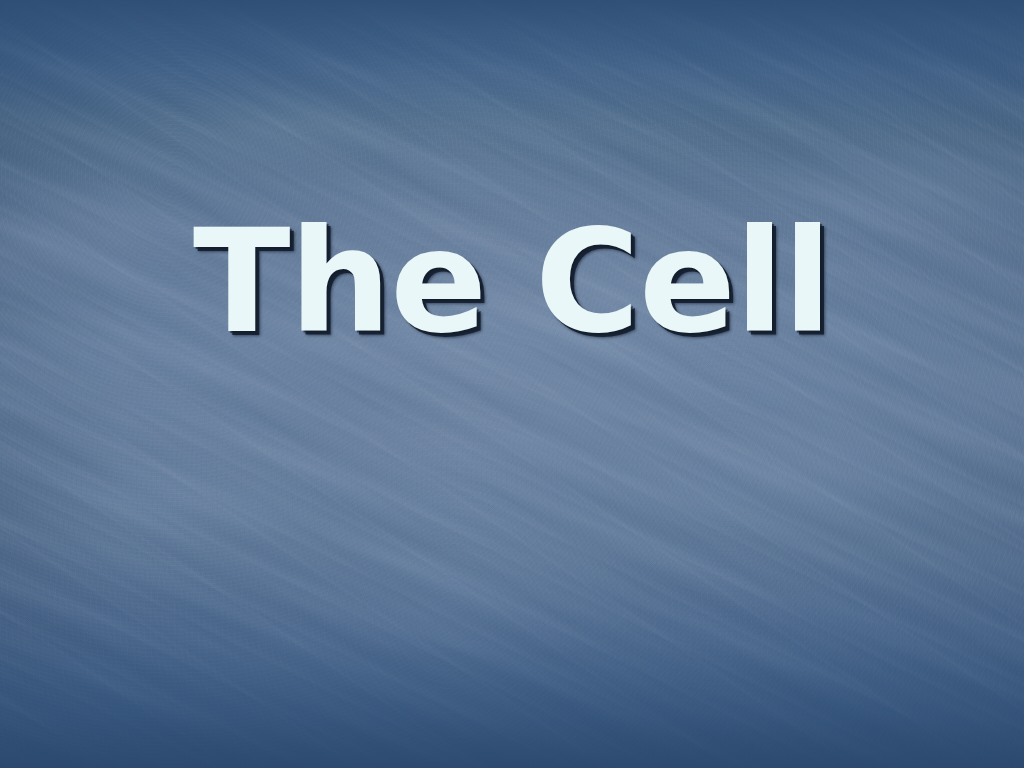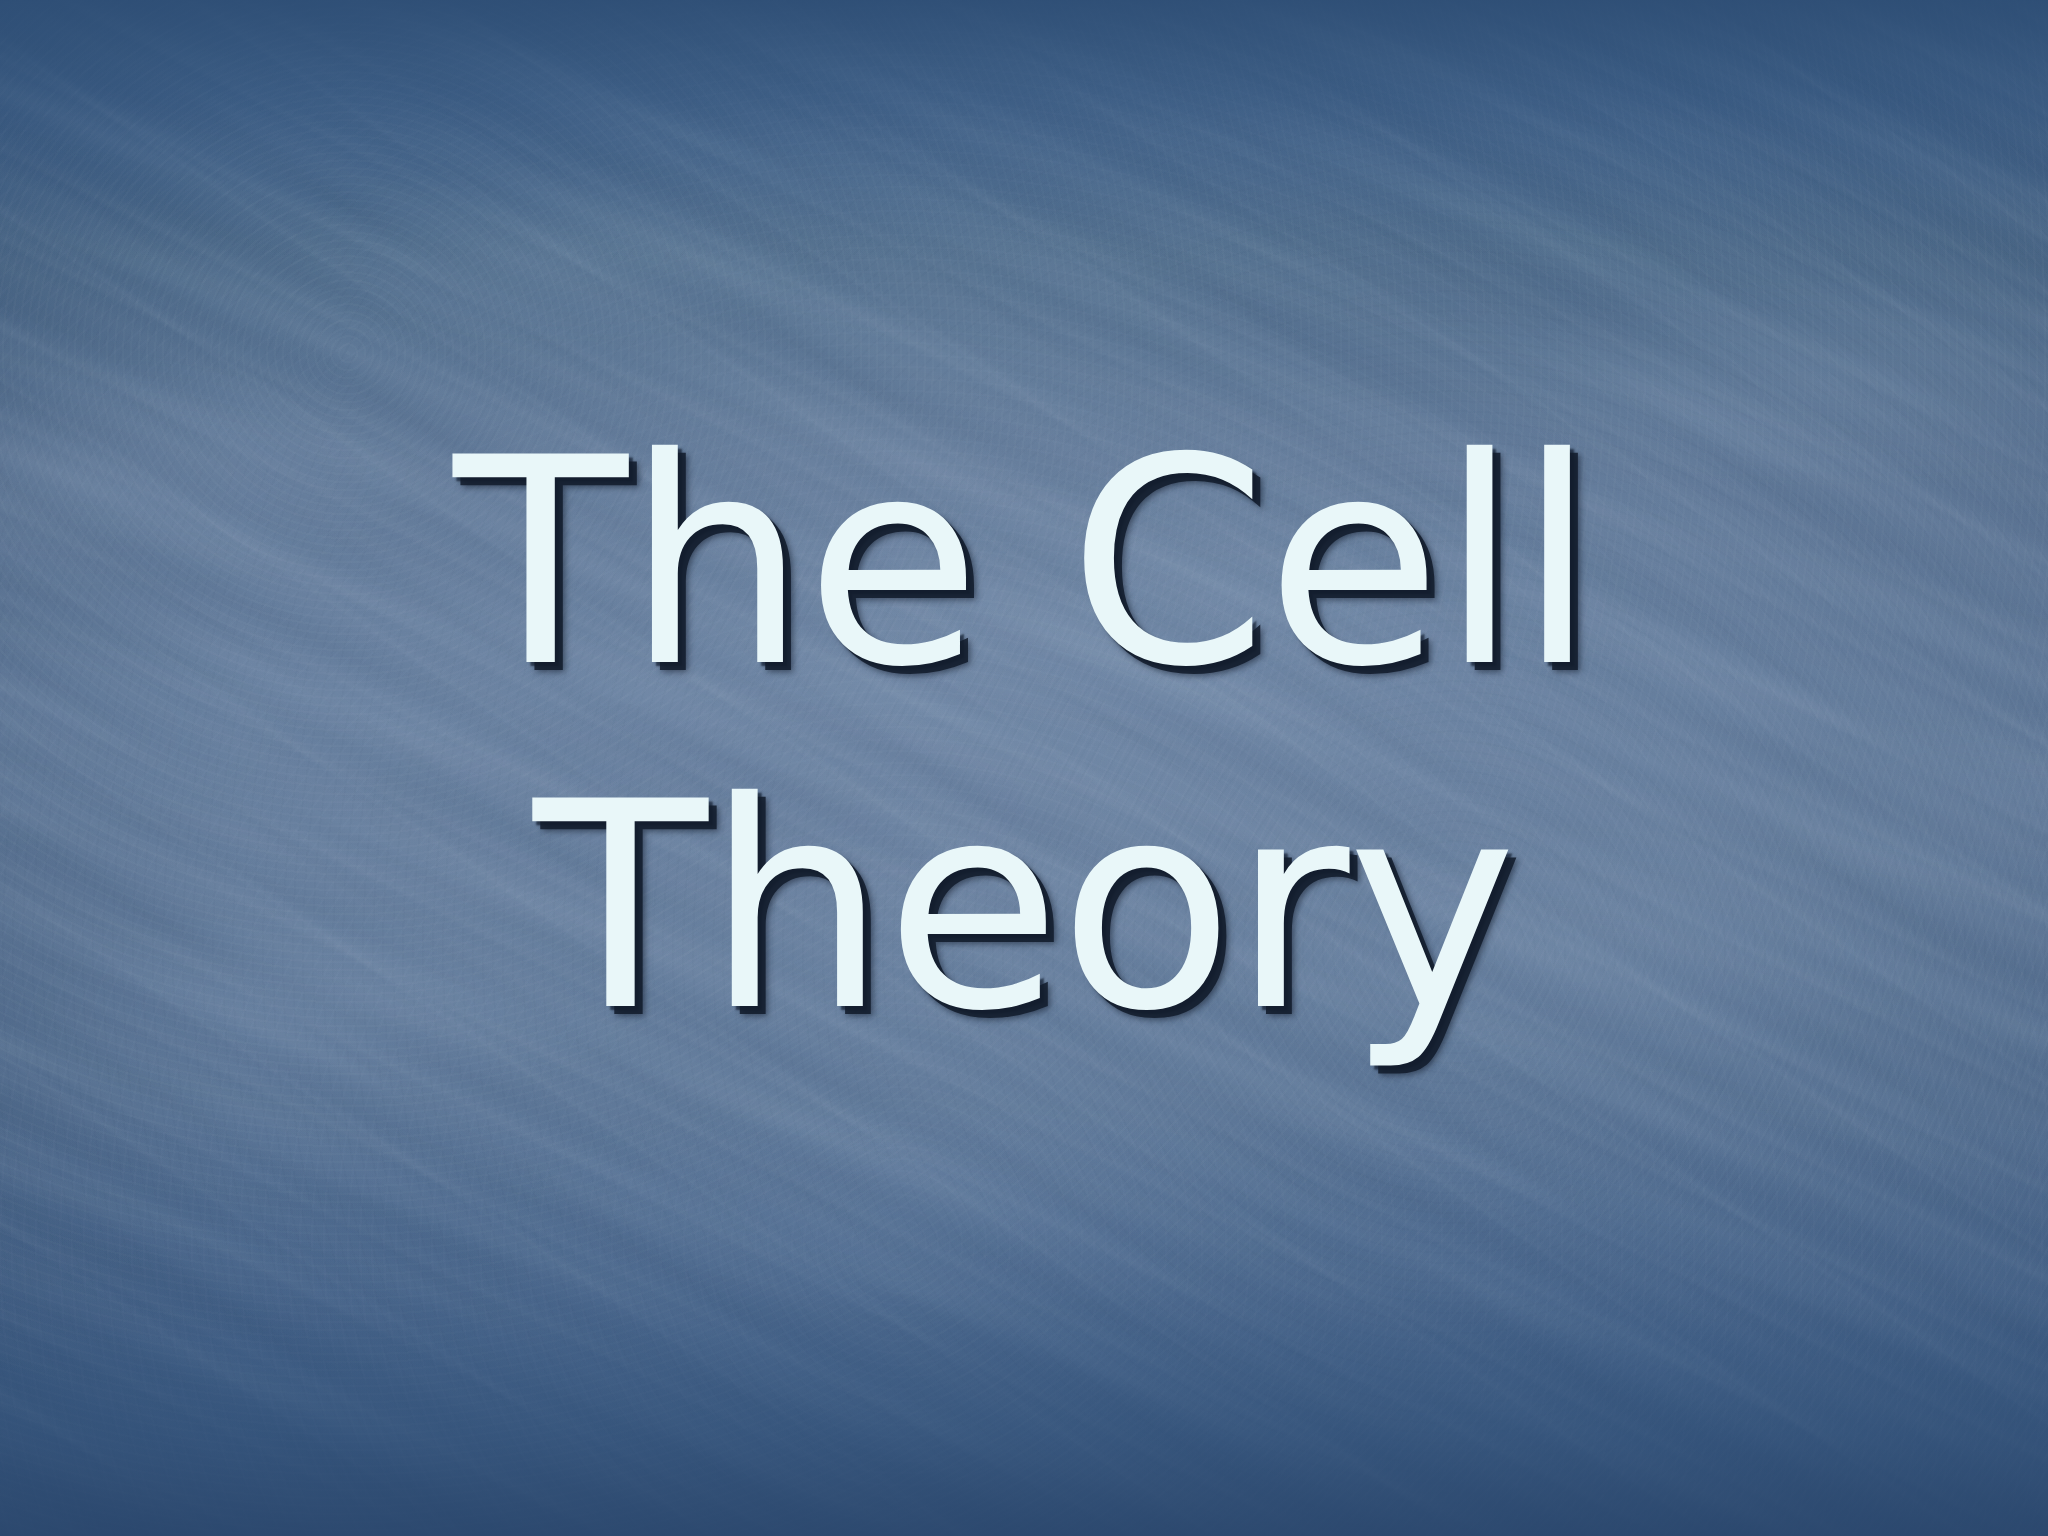--- a/index.html
+++ b/index.html
@@ -150,21 +150,21 @@
     left: 0;
     right: 0;
     top: 196px;
     text-align: center;
     z-index: 5;
   }
 
   .title-line {
     display: block;
     font-family: "DejaVu Sans", sans-serif;
-    font-weight: 400;
+    font-weight: 700;
     font-size: 143px;
     line-height: 172px;
     letter-spacing: -1px;
     color: #e9f7f9;
     text-shadow:
       4px 4px 0px rgba(18, 28, 44, 0.88),
       5px 5px 3px rgba(14, 24, 40, 0.55),
       2px 2px 1px rgba(22, 34, 52, 0.75);
     white-space: nowrap;
   }
@@ -177,16 +177,15 @@
   <div class="bg-base"></div>
   <div class="bg-hshade"></div>
   <div class="bg-streaks-a"></div>
   <div class="bg-streaks-b"></div>
   <div class="bg-mottle"></div>
   <div class="bg-grain"></div>
   <div class="bg-vignette"></div>
 
   <div class="title-block">
     <span class="title-line">The Cell</span>
-    <span class="title-line">Theory</span>
   </div>
 
 </div>
 
 </body></html>

